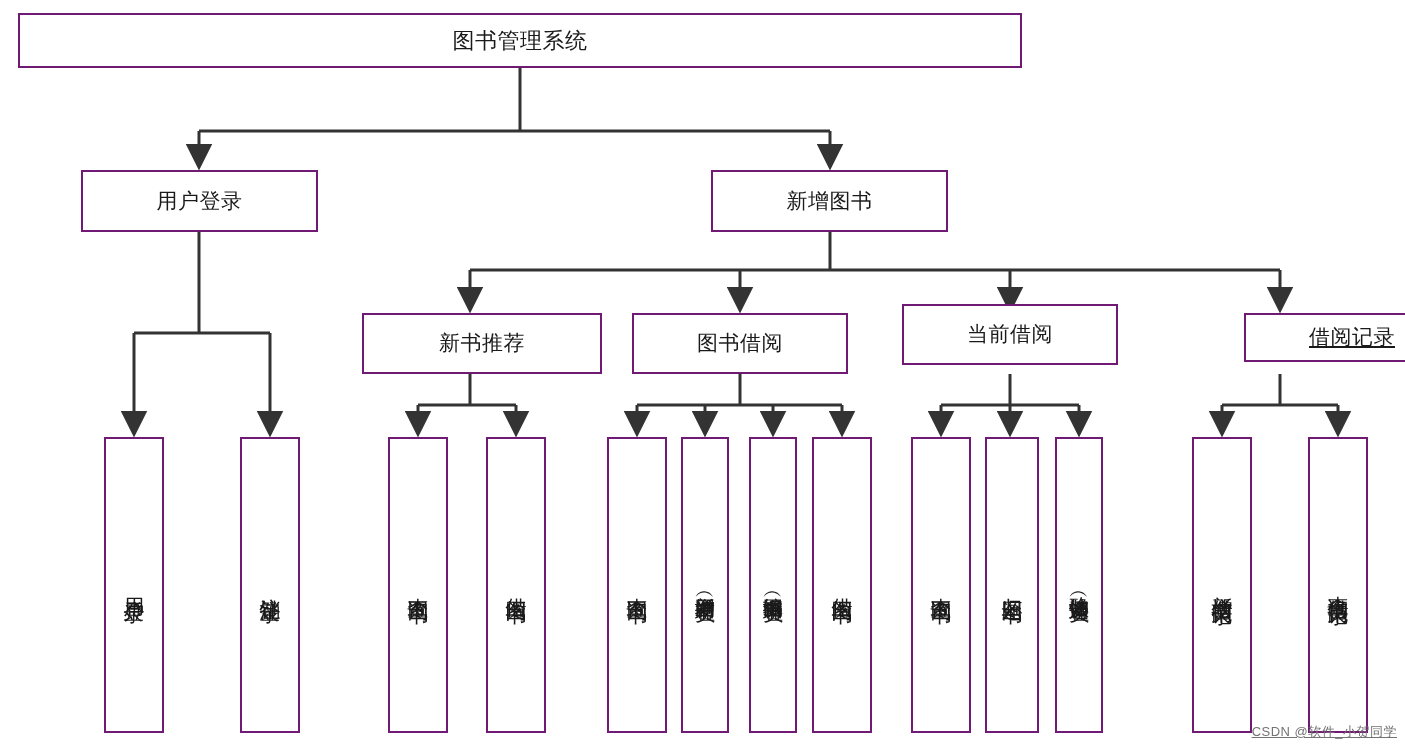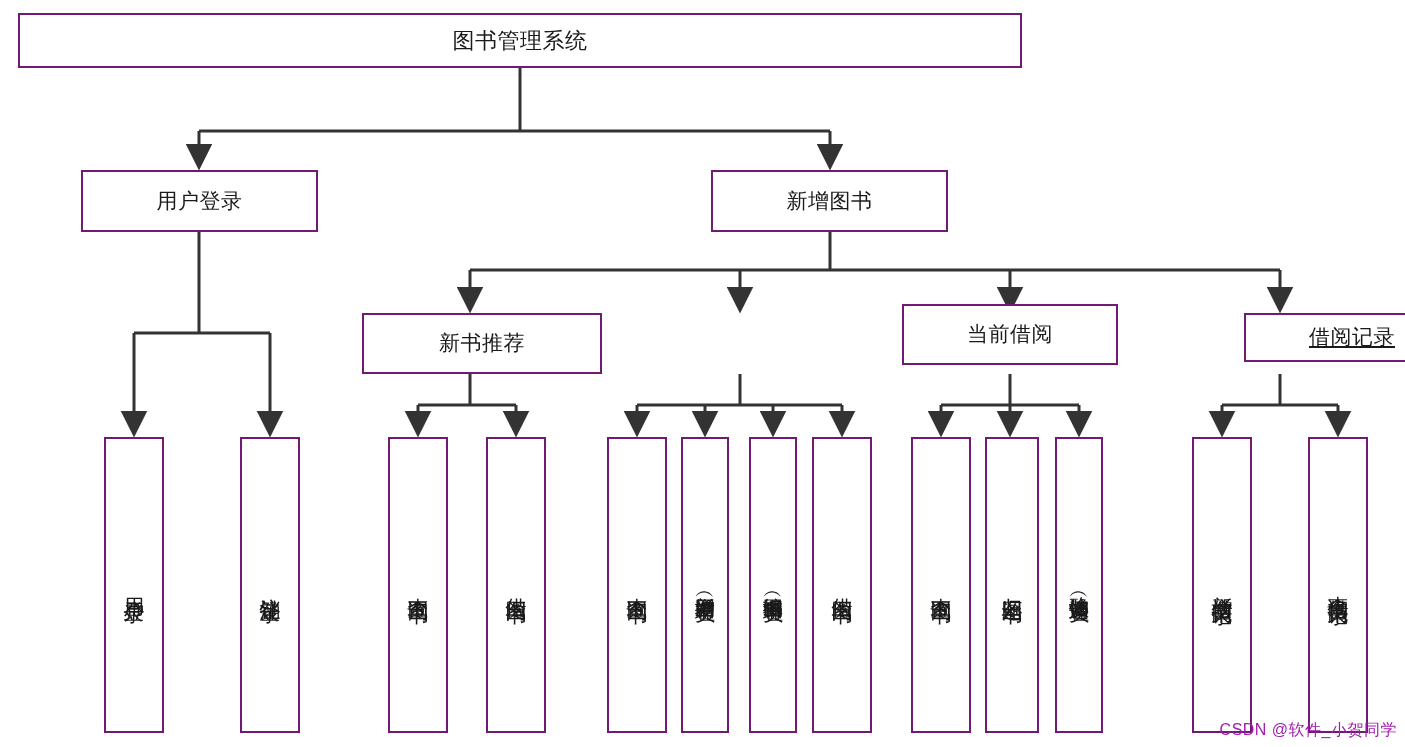--- a/index.html
+++ b/index.html
@@ -52,24 +52,25 @@
     letter-spacing:2px;
     white-space:normal;
     max-height:280px;
   }
   .node.vert.narrow .label{font-size:20px;letter-spacing:1px;}
 
   #watermark{
     position:absolute;
     right:8px;
     bottom:6px;
-    font-size:16px;
-    color:#a21caf;
+    font-size:13px;
+    color:#737373;
     white-space:nowrap;
     letter-spacing:0.5px;
+    text-decoration:underline;
   }
 </style>
 </head>
 <body>
 
 <div id="canvas">
 
   <svg class="svg-layer" viewBox="0 0 1405 747" xmlns="http://www.w3.org/2000/svg">
     <defs>
       <marker id="arrow" viewBox="0 0 12 12" refX="10" refY="6" markerWidth="9" markerHeight="9" orient="auto-start-reverse">
@@ -127,20 +128,23 @@
   <div class="node horiz" style="left:81px;top:170px;width:237px;height:62px;">
     <span class="label">用户登录</span>
   </div>
   <div class="node horiz" style="left:711px;top:170px;width:237px;height:62px;">
     <span class="label">新增图书</span>
   </div>
 
   <div class="node horiz" style="left:362px;top:313px;width:240px;height:61px;">
     <span class="label">新书推荐</span>
   </div>
+  <div class="node horiz" style="left:632px;top:313px;width:216px;height:61px;">
+    <span class="label">图书借阅</span>
+  </div>
   <div class="node horiz" style="left:902px;top:304px;width:216px;height:61px;">
     <span class="label">当前借阅</span>
   </div>
   <div class="node horiz" style="left:1244px;top:313px;width:216px;height:49px;text-decoration:underline;">
     <span class="label">借阅记录</span>
   </div>
 
   <div class="node vert" style="left:104px;top:437px;width:60px;height:296px;">
     <span class="label">用户登录</span>
   </div>

